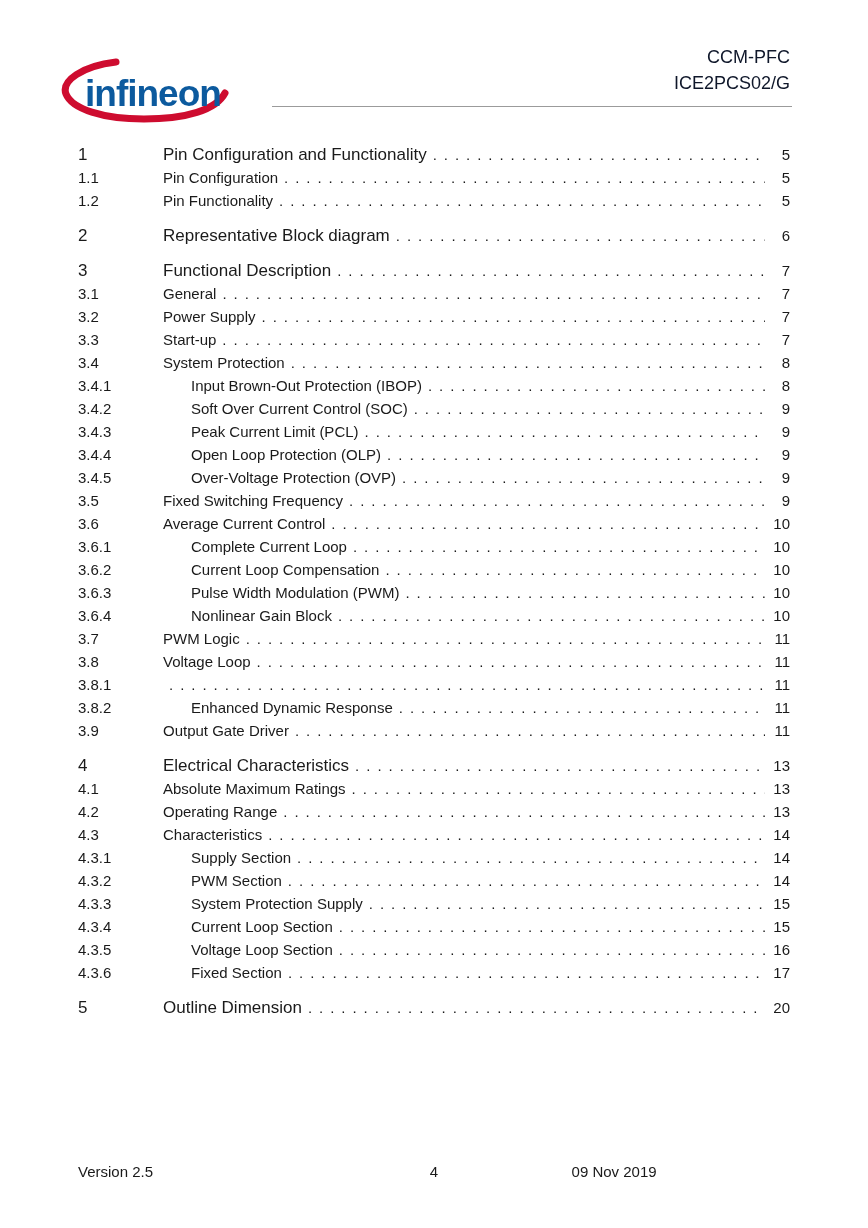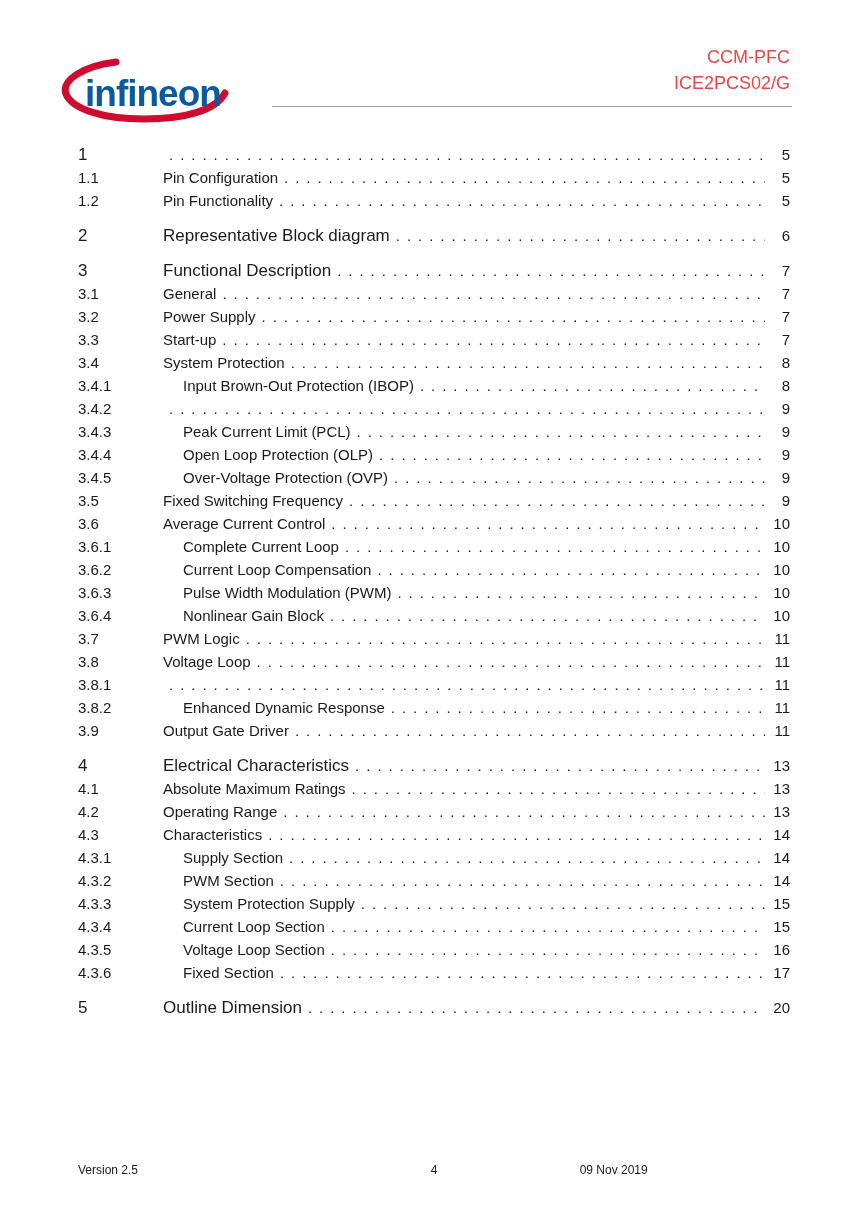--- a/index.html
+++ b/index.html
@@ -4,42 +4,42 @@
 <style>
   html,body{margin:0;padding:0;}
   body{
     width:868px;height:1228px;background:#ffffff;position:relative;
     font-family:"Liberation Sans",sans-serif;color:#1a1a1a;
     -webkit-font-smoothing:antialiased;
   }
   .logo{position:absolute;left:58px;top:54px;width:172px;height:74px;}
   .header-title{
     position:absolute;top:44px;right:78px;text-align:right;
-    font-size:18px;line-height:26px;color:#ef4444;
+    font-size:18px;line-height:26px;color:#0f172a;
   }
   .header-rule{
     position:absolute;top:106px;left:272px;right:76px;height:1px;background:#9b9b9b;
   }
   .toc{position:absolute;left:78px;top:131px;width:712px;}
   .row{display:flex;align-items:baseline;line-height:23px;font-size:15px;white-space:nowrap;}
   .row.l0{margin-top:12px;font-size:17px;}
   .num{flex:0 0 85px;}
-  .l2 .title{margin-left:20px;}
+  .l2 .title{margin-left:28px;}
   .leader{
     flex:1 1 auto;overflow:hidden;white-space:nowrap;text-align:right;
     margin-left:6px;margin-right:3px;font-size:15px;
   }
   .leader::after{
     content:". . . . . . . . . . . . . . . . . . . . . . . . . . . . . . . . . . . . . . . . . . . . . . . . . . . . . . . . . . . . . . . . . . . . . . . . . . . . . . . . . . . .";
     letter-spacing:1.4px;
   }
   .pg{flex:0 0 auto;min-width:22px;text-align:right;font-size:15px;}
   .footer{
     position:absolute;left:78px;right:78px;top:1163px;
-    display:flex;align-items:baseline;font-size:12px;color:#1a1a1a;
+    display:flex;align-items:baseline;font-size:15px;color:#1a1a1a;
   }
   .footer .f-left{flex:1;text-align:left;}
   .footer .f-center{flex:0 0 auto;}
   .footer .f-right{flex:1;text-align:center;}
 </style>
 </head>
 <body>
 
 <div>
 
@@ -51,20 +51,21 @@
   <div class="header-title">
     <div>CCM-PFC</div>
     <div>ICE2PCS02/G</div>
   </div>
 
   <div class="header-rule"></div>
 
   <div class="toc">
       <div class="row l0">
         <span class="num">1</span>
+        <span class="title">Pin Configuration and Functionality</span>
         <span class="leader"></span>
         <span class="pg">5</span>
       </div>
       <div class="row l1">
         <span class="num">1.1</span>
         <span class="title">Pin Configuration</span>
         <span class="leader"></span>
         <span class="pg">5</span>
       </div>
       <div class="row l1">
@@ -110,20 +111,21 @@
         <span class="pg">8</span>
       </div>
       <div class="row l2">
         <span class="num">3.4.1</span>
         <span class="title">Input Brown-Out Protection (IBOP)</span>
         <span class="leader"></span>
         <span class="pg">8</span>
       </div>
       <div class="row l2">
         <span class="num">3.4.2</span>
+        <span class="title">Soft Over Current Control (SOC)</span>
         <span class="leader"></span>
         <span class="pg">9</span>
       </div>
       <div class="row l2">
         <span class="num">3.4.3</span>
         <span class="title">Peak Current Limit (PCL)</span>
         <span class="leader"></span>
         <span class="pg">9</span>
       </div>
       <div class="row l2">

